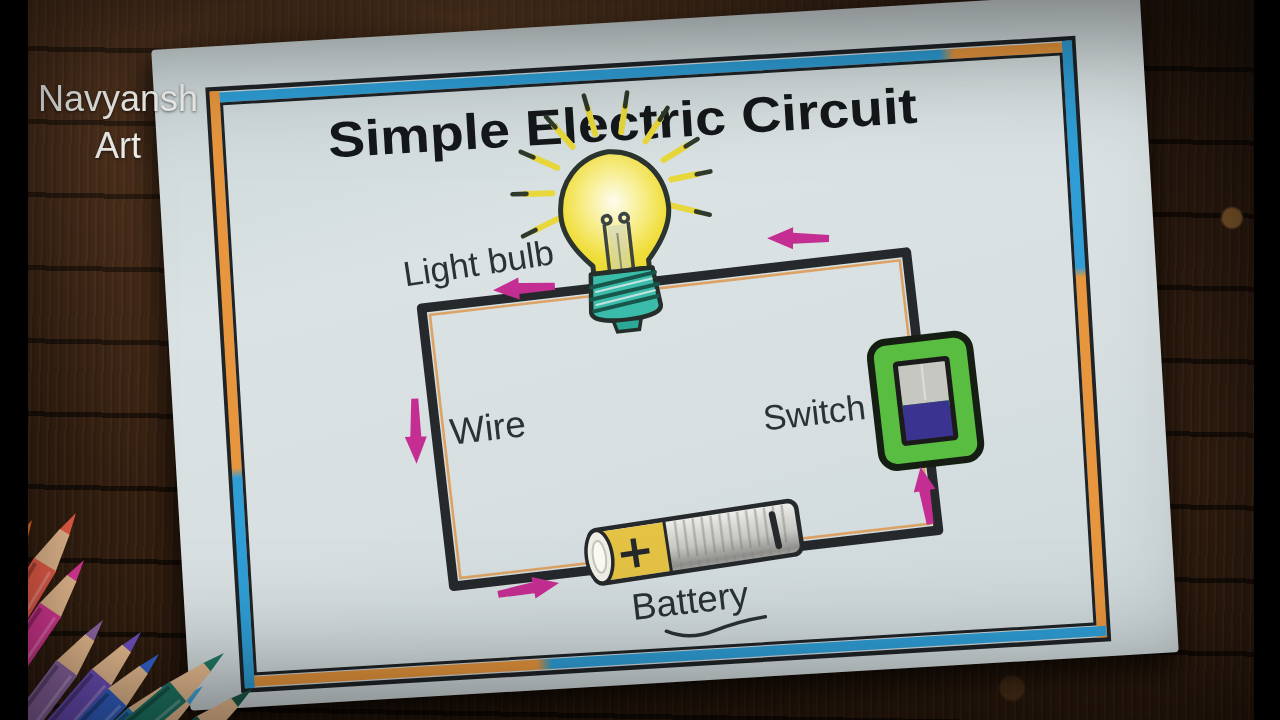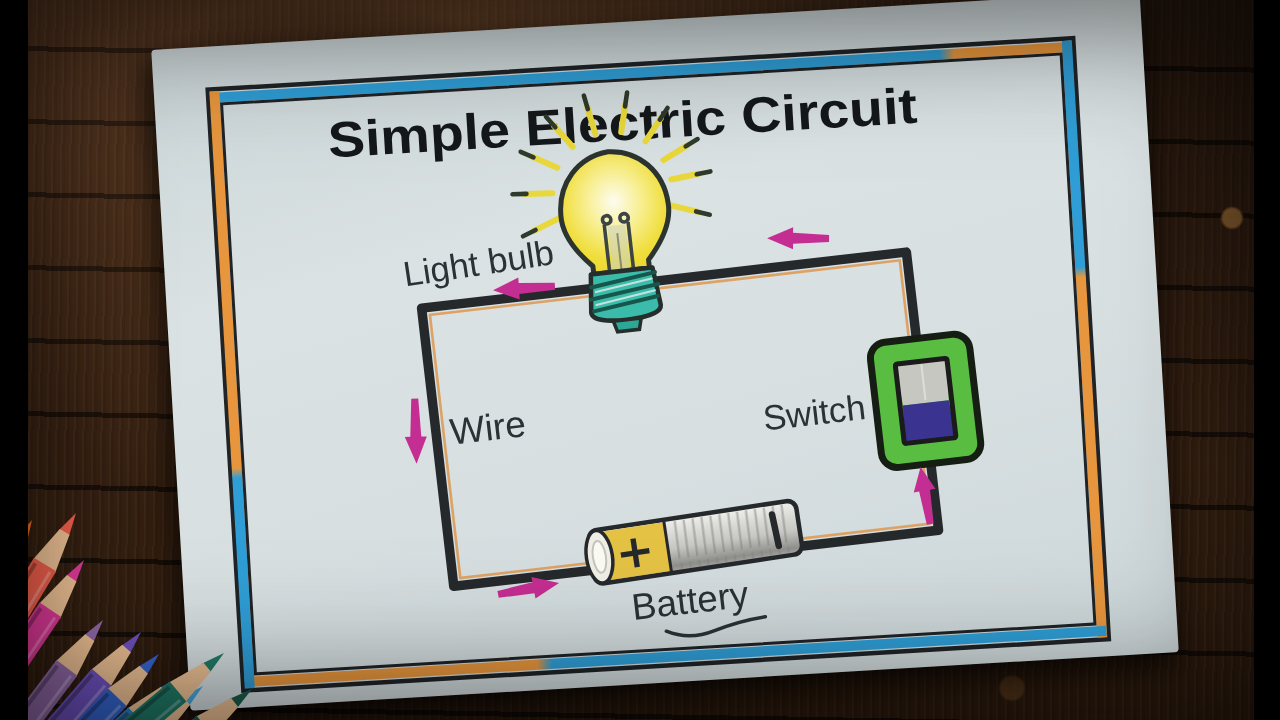--- a/index.html
+++ b/index.html
@@ -37,20 +37,24 @@
   .paper svg{display:block;width:100%;height:100%;}
   .pencils{position:absolute;left:0px;top:480px;width:320px;height:240px;z-index:5;}
   text{font-family:"Liberation Sans", sans-serif;}
   .hand{font-family:"DejaVu Sans", sans-serif;}
 </style>
 </head>
 <body>
 
 <div class="scene">
 
+  <div class="watermark">
+    <div>Navyansh</div>
+    <div>Art</div>
+  </div>
 
   <div class="paper">
     <svg viewBox="0 0 990 662">
       <defs>
         <linearGradient id="gradTop" gradientUnits="userSpaceOnUse" x1="54" y1="0" x2="921" y2="0">
           <stop offset="0" stop-color="#2f9ed6"></stop>
           <stop offset="0.845" stop-color="#2f9ed6"></stop>
           <stop offset="0.862" stop-color="#e8963d"></stop>
           <stop offset="1" stop-color="#e8963d"></stop>
         </linearGradient>

